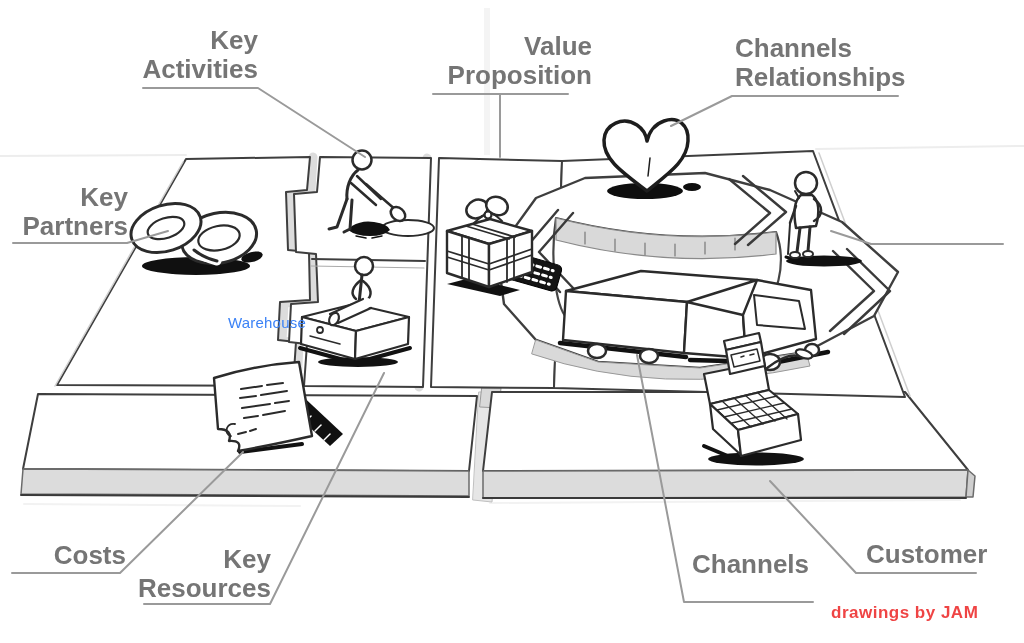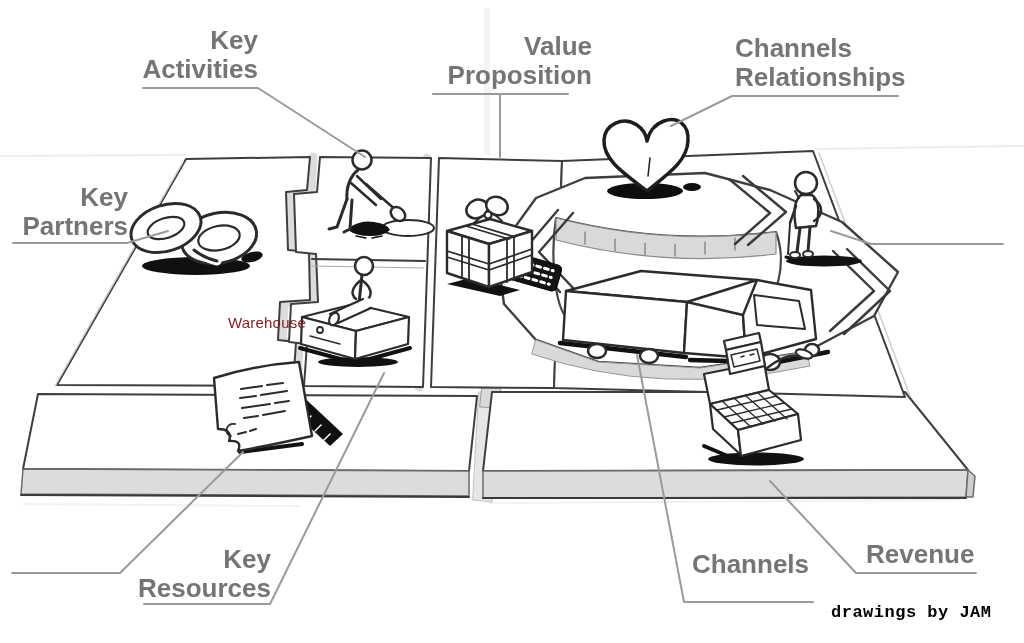--- a/index.html
+++ b/index.html
@@ -3,22 +3,22 @@
 <meta charset="utf-8">
 <style>
   html,body{margin:0;padding:0;background:#ffffff;}
   .stage{position:relative;width:1024px;height:643px;background:#ffffff;overflow:hidden;
          font-family:"Liberation Sans",sans-serif;}
   .stage svg{position:absolute;left:0;top:0;}
   .lbl{position:absolute;color:#757575;font-weight:bold;font-size:26px;line-height:1.12;
        white-space:pre-line;user-select:none;}
   .ta-c{text-align:right;}
   .ta-r{text-align:right;}
-  .warehouse{position:absolute;color:#7f1d1d;font-weight:400;font-size:15px;letter-spacing:0.2px;}
-  .sig{position:absolute;color:#000000;font-weight:bold;font-size:17px;letter-spacing:0.5px;font-family:Liberation Mono, monospace;}
+  .warehouse{position:absolute;color:#3b82f6;font-weight:400;font-size:15px;letter-spacing:0.2px;}
+  .sig{position:absolute;color:#ef4444;font-weight:bold;font-size:17px;letter-spacing:0.5px;}
 </style>
 </head>
 <body>
 
 <div class="stage">
 
 <svg width="1024" height="643" viewBox="0 0 1024 643" stroke-linecap="round" stroke-linejoin="round">
 
   <g stroke="#ededed" stroke-width="2" fill="none">
     <path d="M0,156 L186,155"></path>
@@ -270,19 +270,20 @@
 
 <div class="lbl ta-r" style="left:118px;top:26px;width:140px;">Key
 Activities</div>
 <div class="lbl ta-c" style="left:412px;top:32px;width:180px;">Value
 Proposition</div>
 <div class="lbl" style="left:735px;top:34px;width:210px;">Channels
 Relationships</div>
 <div class="lbl ta-r" style="left:8px;top:183px;width:120px;">Key
 Partners</div>
 <div class="warehouse" style="left:228px;top:314px;">Warehouse</div>
+<div class="lbl ta-c" style="left:34px;top:541px;width:92px;">Costs</div>
 <div class="lbl ta-r" style="left:118px;top:545px;width:153px;">Key
 Resources</div>
 <div class="lbl" style="left:692px;top:550px;">Channels</div>
-<div class="lbl" style="left:866px;top:540px;">Revenue</div>
+<div class="lbl" style="left:866px;top:540px;">Customer</div>
 <div class="sig" style="left:831px;top:603px;">drawings by JAM</div>
 
 </div>
 
 </body></html>

